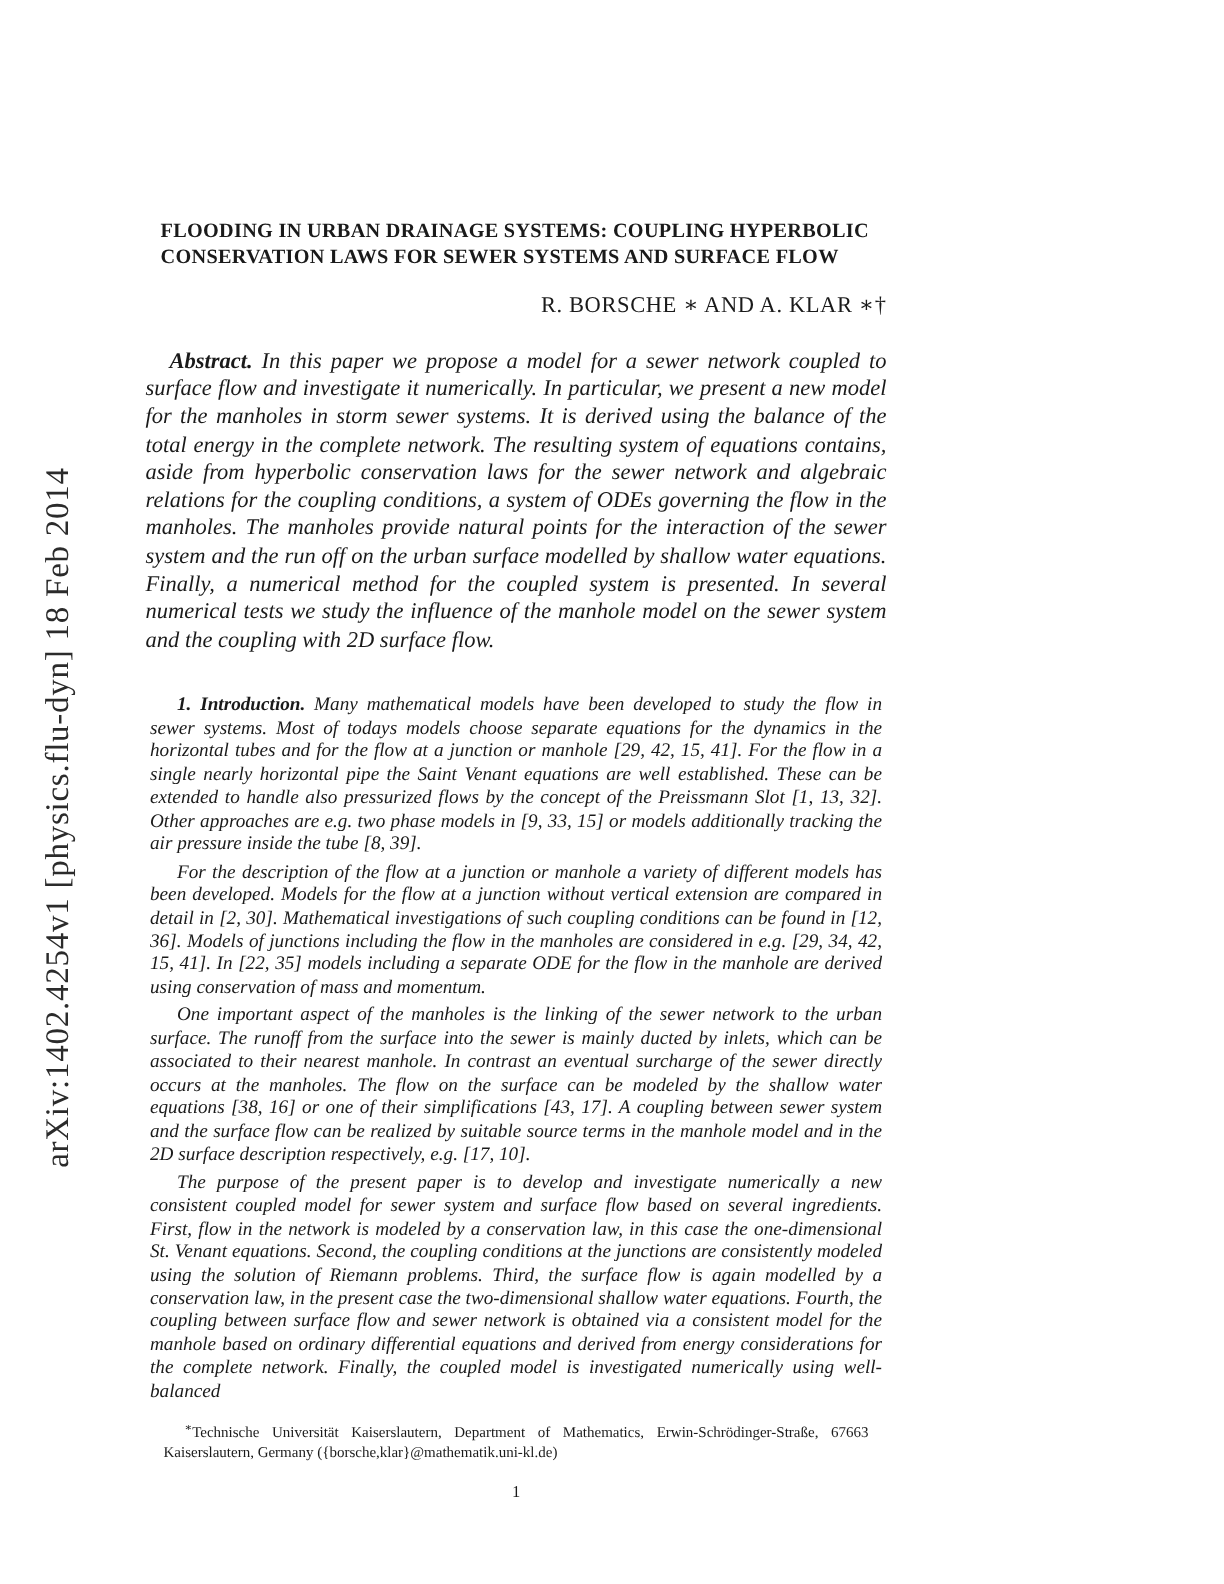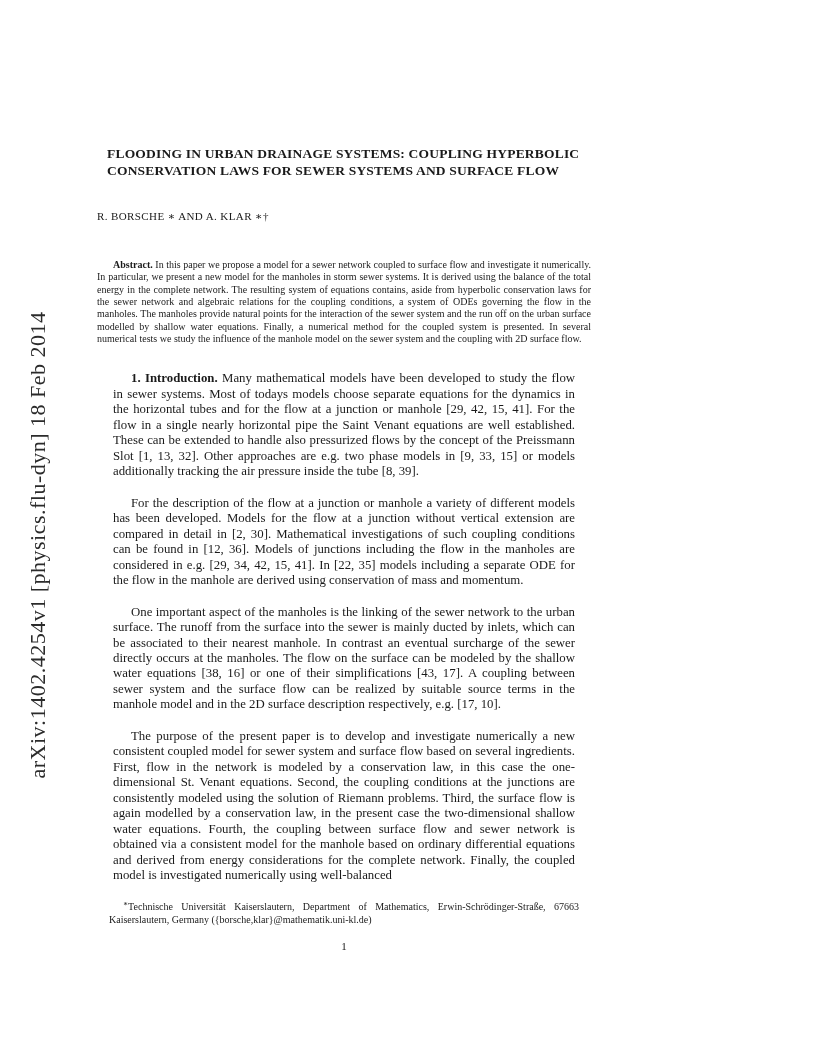--- a/index.html
+++ b/index.html
@@ -35,41 +35,43 @@
   }
   .paper-title {
     text-align: left;
     font-weight: bold;
     font-size: 13.5px;
     line-height: 1.25;
     letter-spacing: 0.2px;
     margin: 0 10px;
   }
   .authors {
-    text-align: left;
-    font-size: 11px;
+    text-align: right;
+    font-size: 15px;
     letter-spacing: 0.4px;
-    margin-top: 30px;
+    margin-top: 14px;
   }
   .abstract {
-    margin-top: 36px;
-    font-size: 10px;
+    margin-top: 19px;
+    font-size: 15px;
     line-height: 1.24;
     text-align: justify;
     text-indent: 16px;
+    font-style: italic;
   }
   .abstract .lead {
     font-weight: bold;
   }
   .body-text p {
     font-size: 12.8px;
     line-height: 1.21;
     text-align: justify;
     text-indent: 18px;
-    margin: 16px;
+    margin: 3px;
+    font-style: italic;
   }
   .body-text {
     margin-top: 26px;
   }
   .body-text p + p {
     margin-top: 1px;
   }
   .body-text .lead {
     font-weight: bold;
   }

